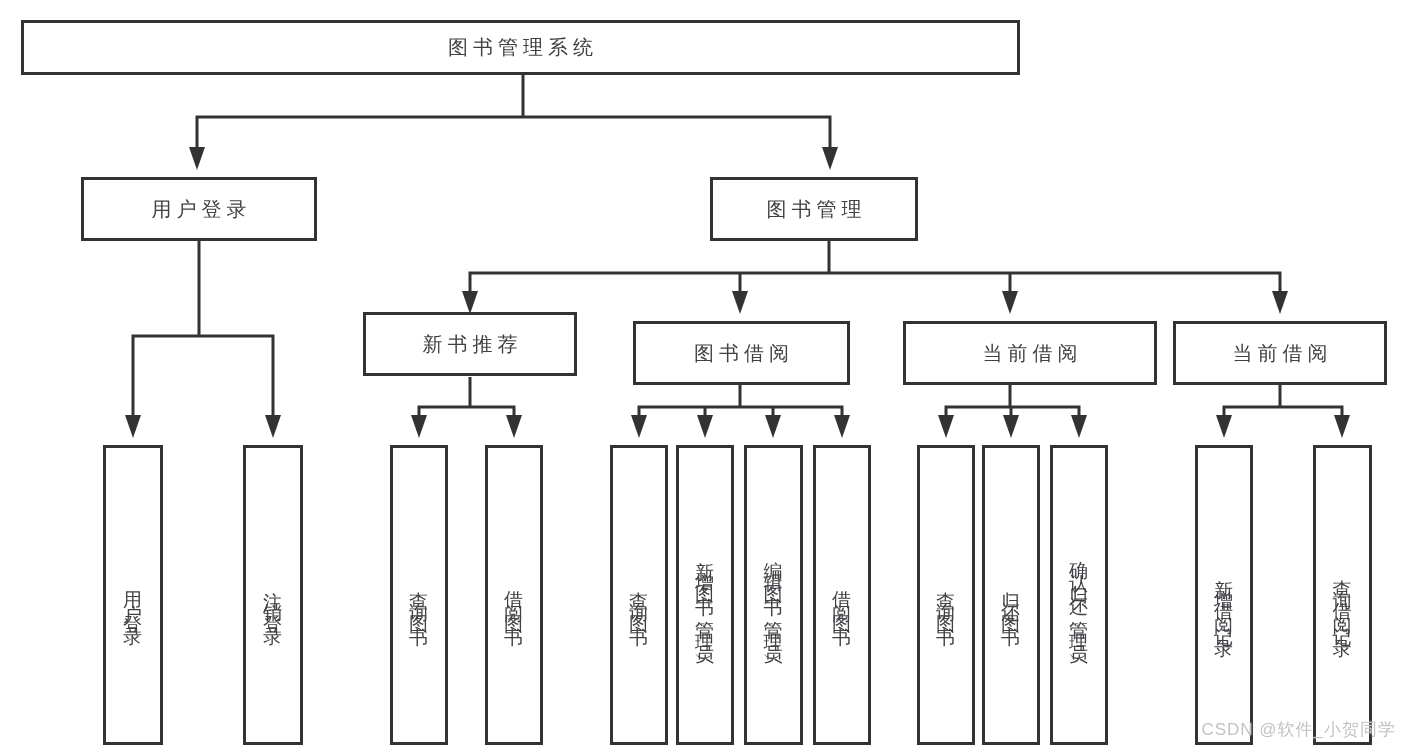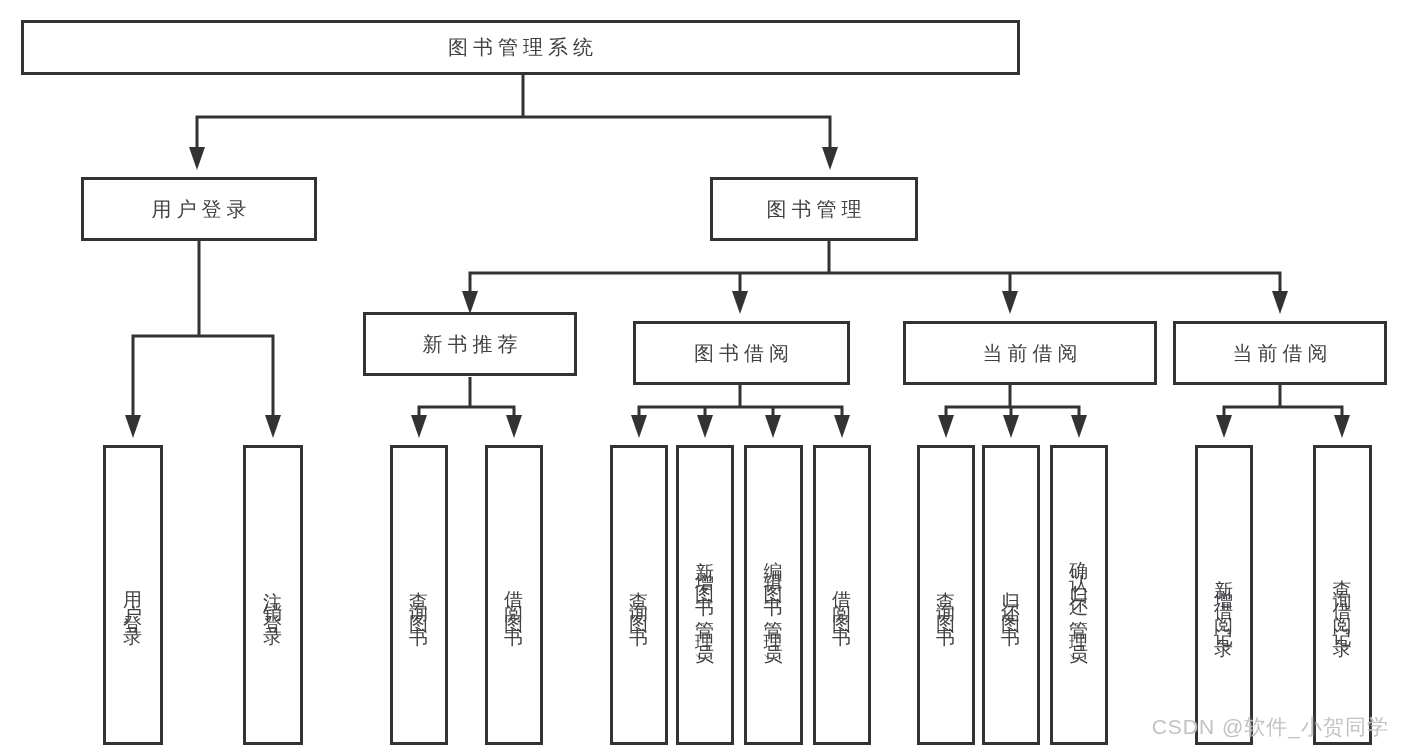--- a/index.html
+++ b/index.html
@@ -19,22 +19,22 @@
     color:var(--text,#3f4144);
     margin-top:8px;
   }
   .node.h span{font-size:20px;letter-spacing:5px;text-indent:5px;white-space:nowrap;}
   .node.v span{
     writing-mode:vertical-rl;text-orientation:mixed;
     font-size:19px;letter-spacing:12px;line-height:1;
     padding-top:10px;
   }
   .watermark{
-    position:absolute;right:16px;bottom:6px;
-    font-size:21px;letter-spacing:1px;
+    position:absolute;right:9px;bottom:6px;
+    font-size:17px;letter-spacing:1px;
     color:var(--watermark,#c2c2c2);
     text-shadow:0 0 2px rgba(255,255,255,.8);
     z-index:5;white-space:nowrap;
   }
 </style>
 </head>
 <body>
 
 <div class="stage">
 

